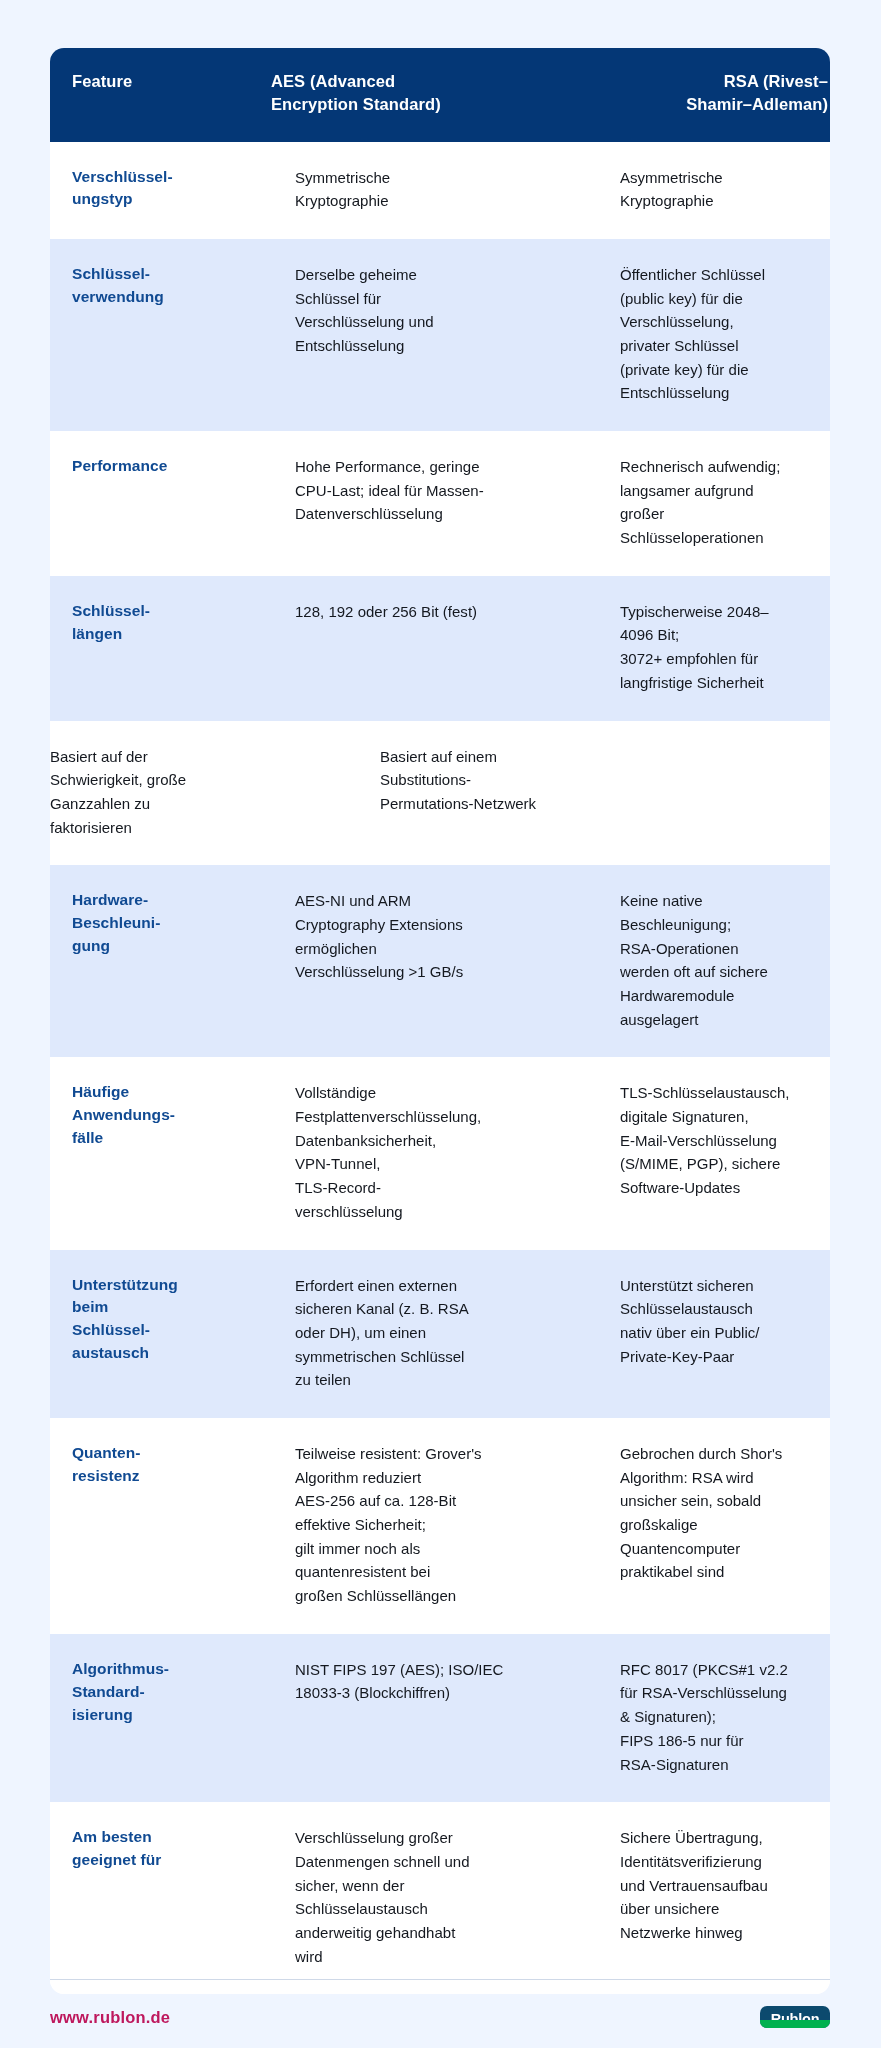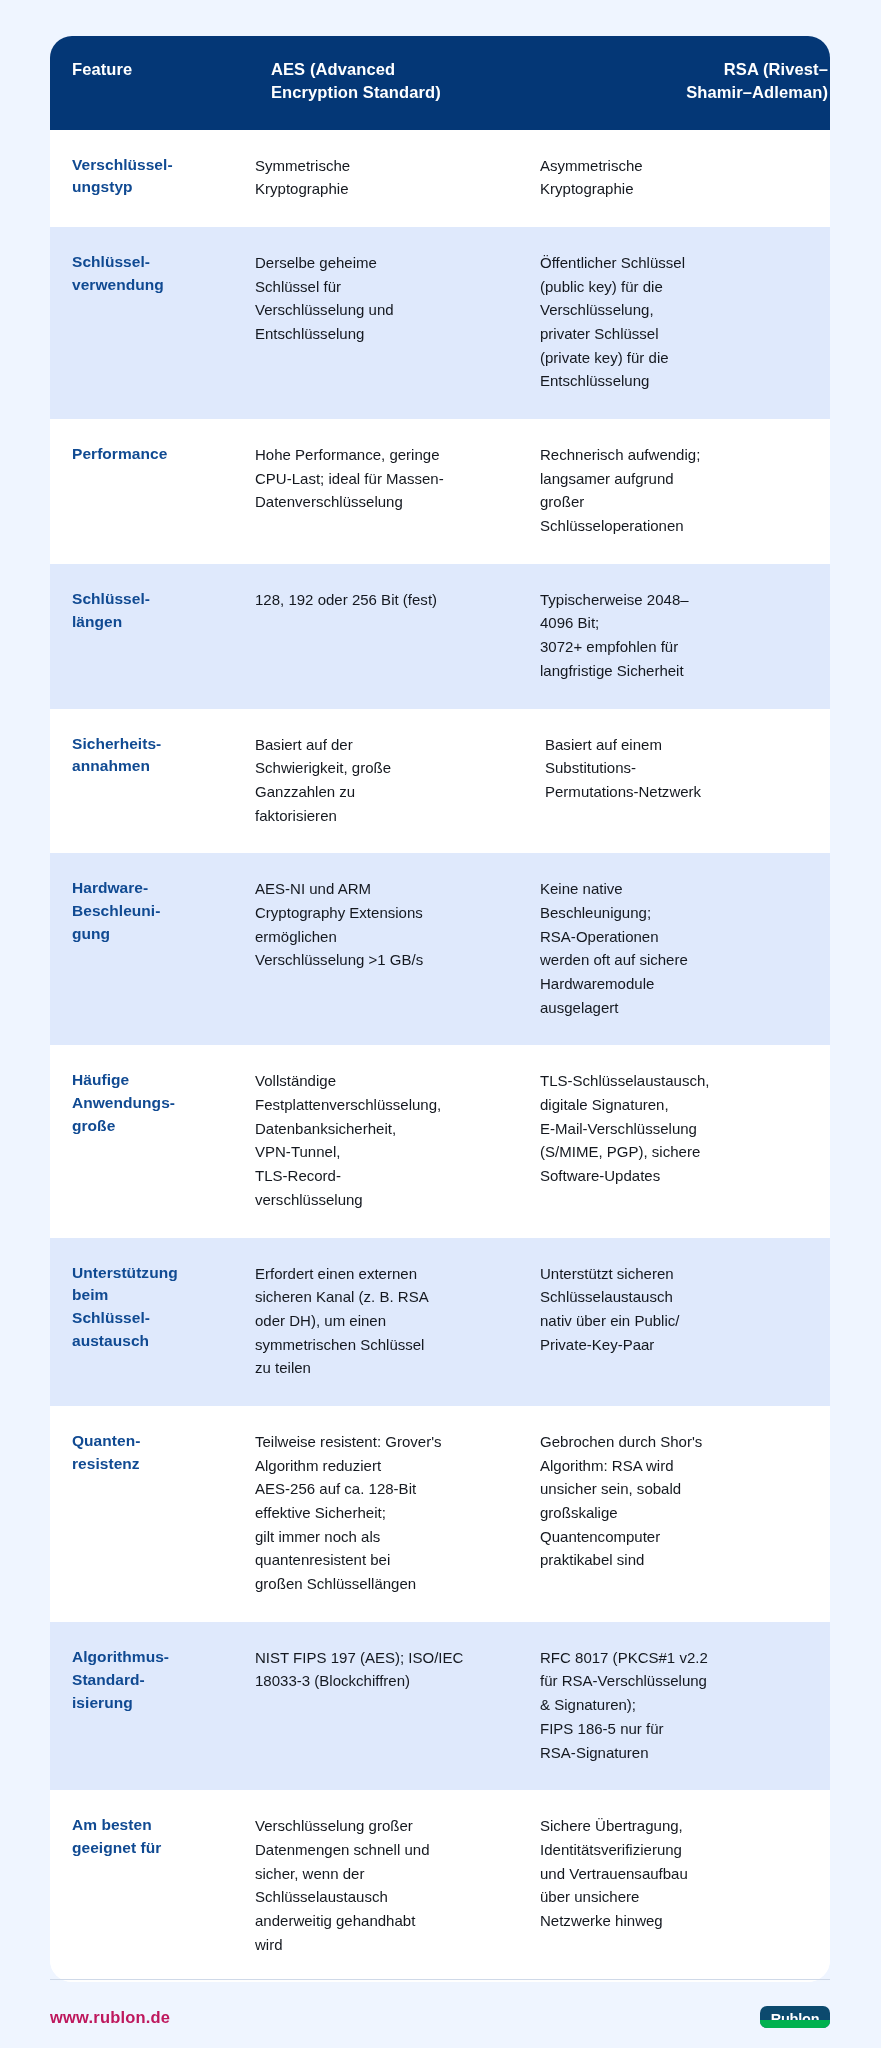--- a/index.html
+++ b/index.html
@@ -16,23 +16,23 @@
     width: 881px;
     height: 2048px;
     background: #eff5ff;
     overflow: hidden;
   }
 
   
   .card {
     position: absolute;
     left: 50px;
-    top: 36px;
+    top: 48px;
     width: 780px;
-    border-radius: 22px;
+    border-radius: 14px;
     overflow: hidden;
     background: #ffffff;
   }
 
   .thead {
     display: flex;
     background: #043776;
     padding: 22px 0 26px 0;
   }
 
@@ -45,20 +45,21 @@
   }
 
   .col-1 { width: 205px; padding-left: 22px; padding-right: 10px; flex: none; }
   .col-2 { width: 285px; padding-right: 18px; flex: none; }
   .col-3 { width: 290px; padding-right: 18px; flex: none; }
 
   .trow {
     display: flex;
     padding: 24px 4px 26px 0;
     background: #ffffff;
+    gap: 40px;
   }
   .trow.alt { background: #dfe9fc; }
 
   .feat {
     color: #104a92;
     font-size: 15.5px;
     font-weight: bold;
     line-height: 1.48;
     letter-spacing: 0.05px;
   }
@@ -181,22 +182,20 @@
         <div class="trow alt">
           <div class="feat col-1" style="white-space: pre-line;">Schlüssel-
 längen</div>
           <div class="val col-2">128, 192 oder 256 Bit (fest)</div>
           <div class="val col-3">Typischerweise 2048–
 4096 Bit;
 3072+ empfohlen für
 langfristige Sicherheit</div>
         </div>
         <div class="trow">
-          <div class="feat col-1" style="white-space: pre-line;">Sicherheits-
-annahmen</div>
           <div class="val col-3">Basiert auf der
 Schwierigkeit, große
 Ganzzahlen zu
 faktorisieren</div>
           <div class="val col-2">Basiert auf einem
 Substitutions-
 Permutations-Netzwerk</div>
         </div>
         <div class="trow alt">
           <div class="feat col-1" style="white-space: pre-line;">Hardware-
@@ -209,21 +208,21 @@
           <div class="val col-3">Keine native
 Beschleunigung;
 RSA-Operationen
 werden oft auf sichere
 Hardwaremodule
 ausgelagert</div>
         </div>
         <div class="trow">
           <div class="feat col-1" style="white-space: pre-line;">Häufige
 Anwendungs-
-große</div>
+fälle</div>
           <div class="val col-2">Vollständige
 Festplattenverschlüsselung,
 Datenbanksicherheit,
 VPN-Tunnel,
 TLS-Record-
 verschlüsselung</div>
           <div class="val col-3">TLS-Schlüsselaustausch,
 digitale Signaturen,
 E-Mail-Verschlüsselung
 (S/MIME, PGP), sichere

